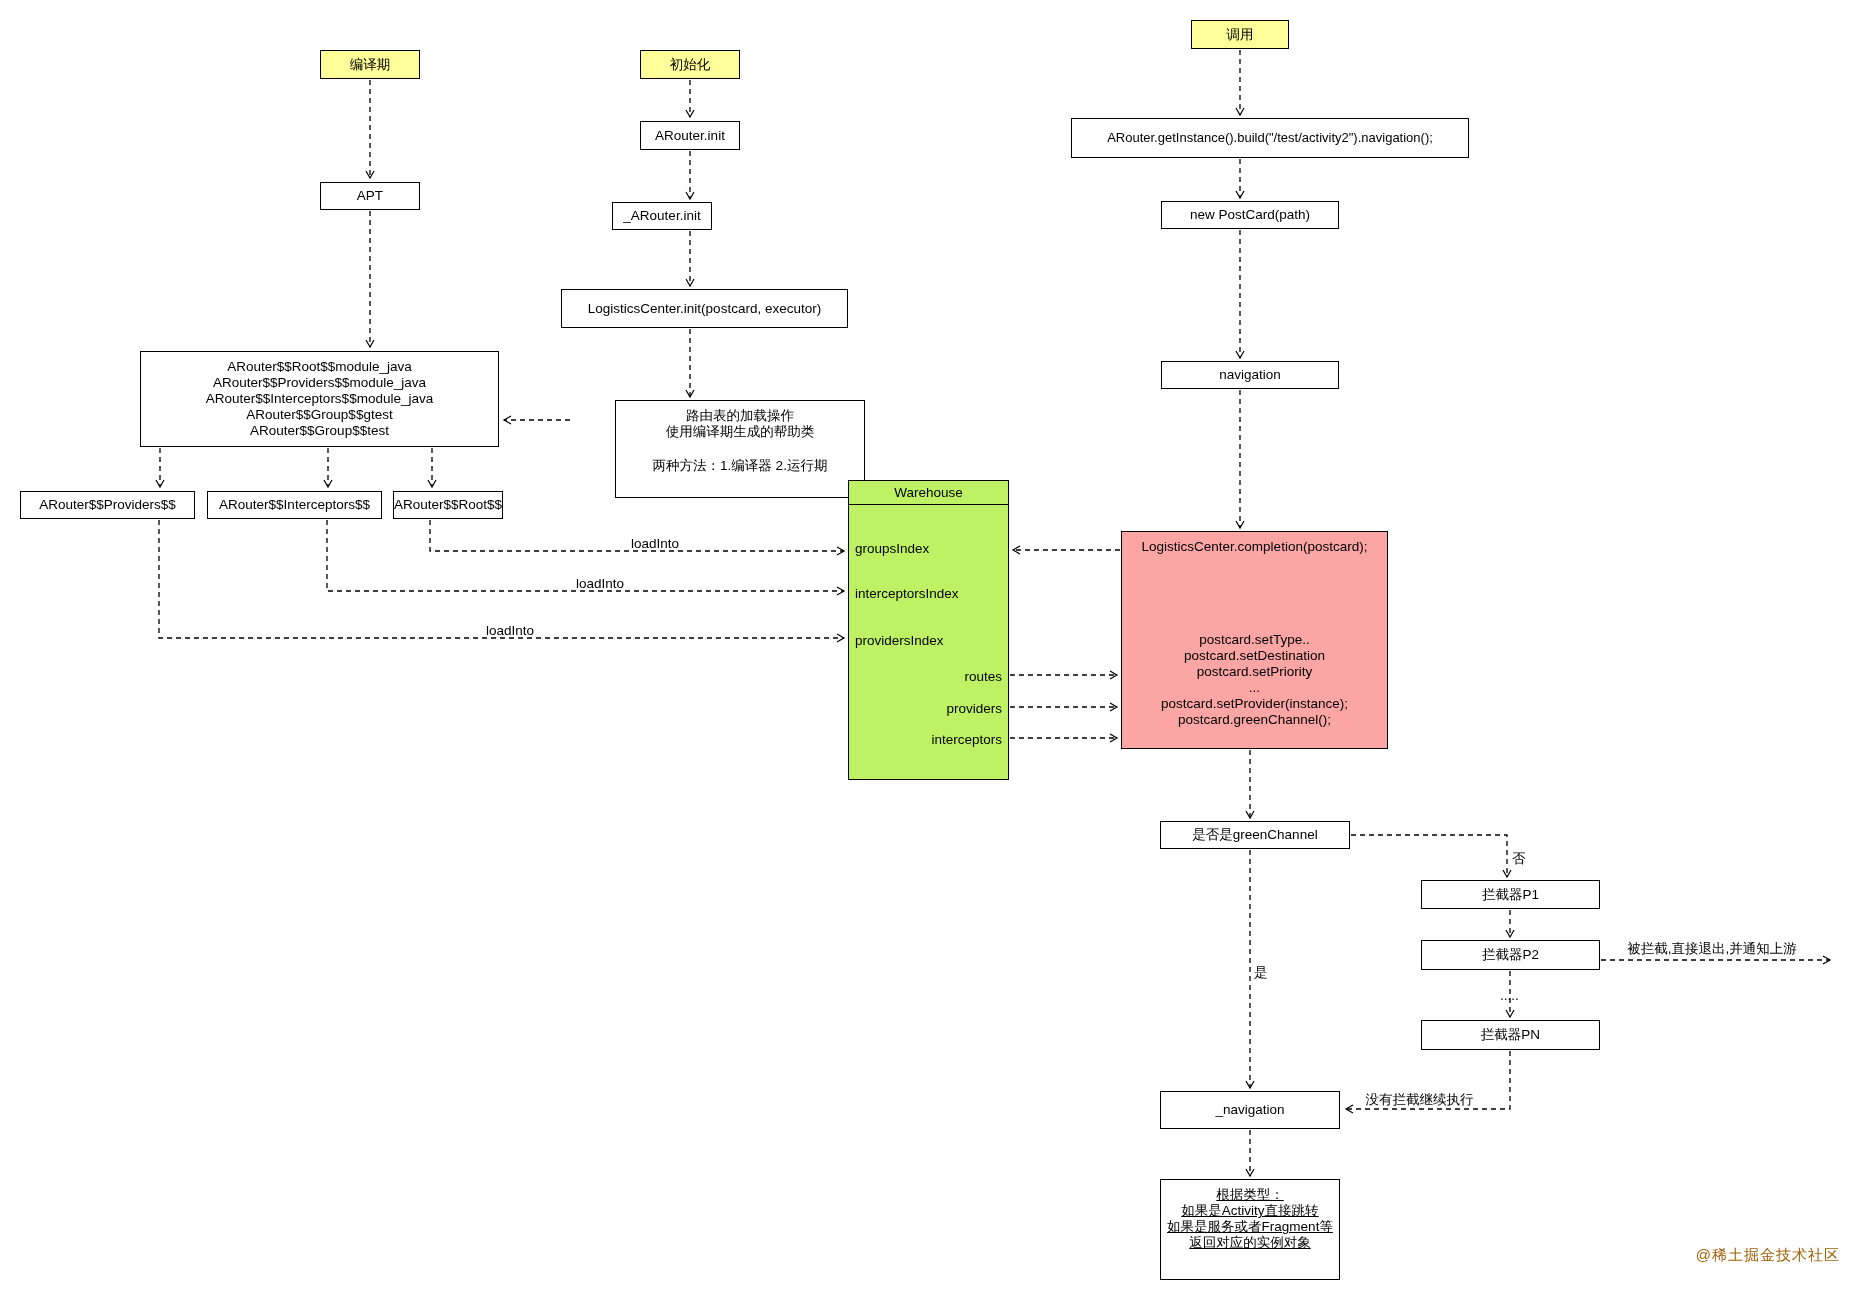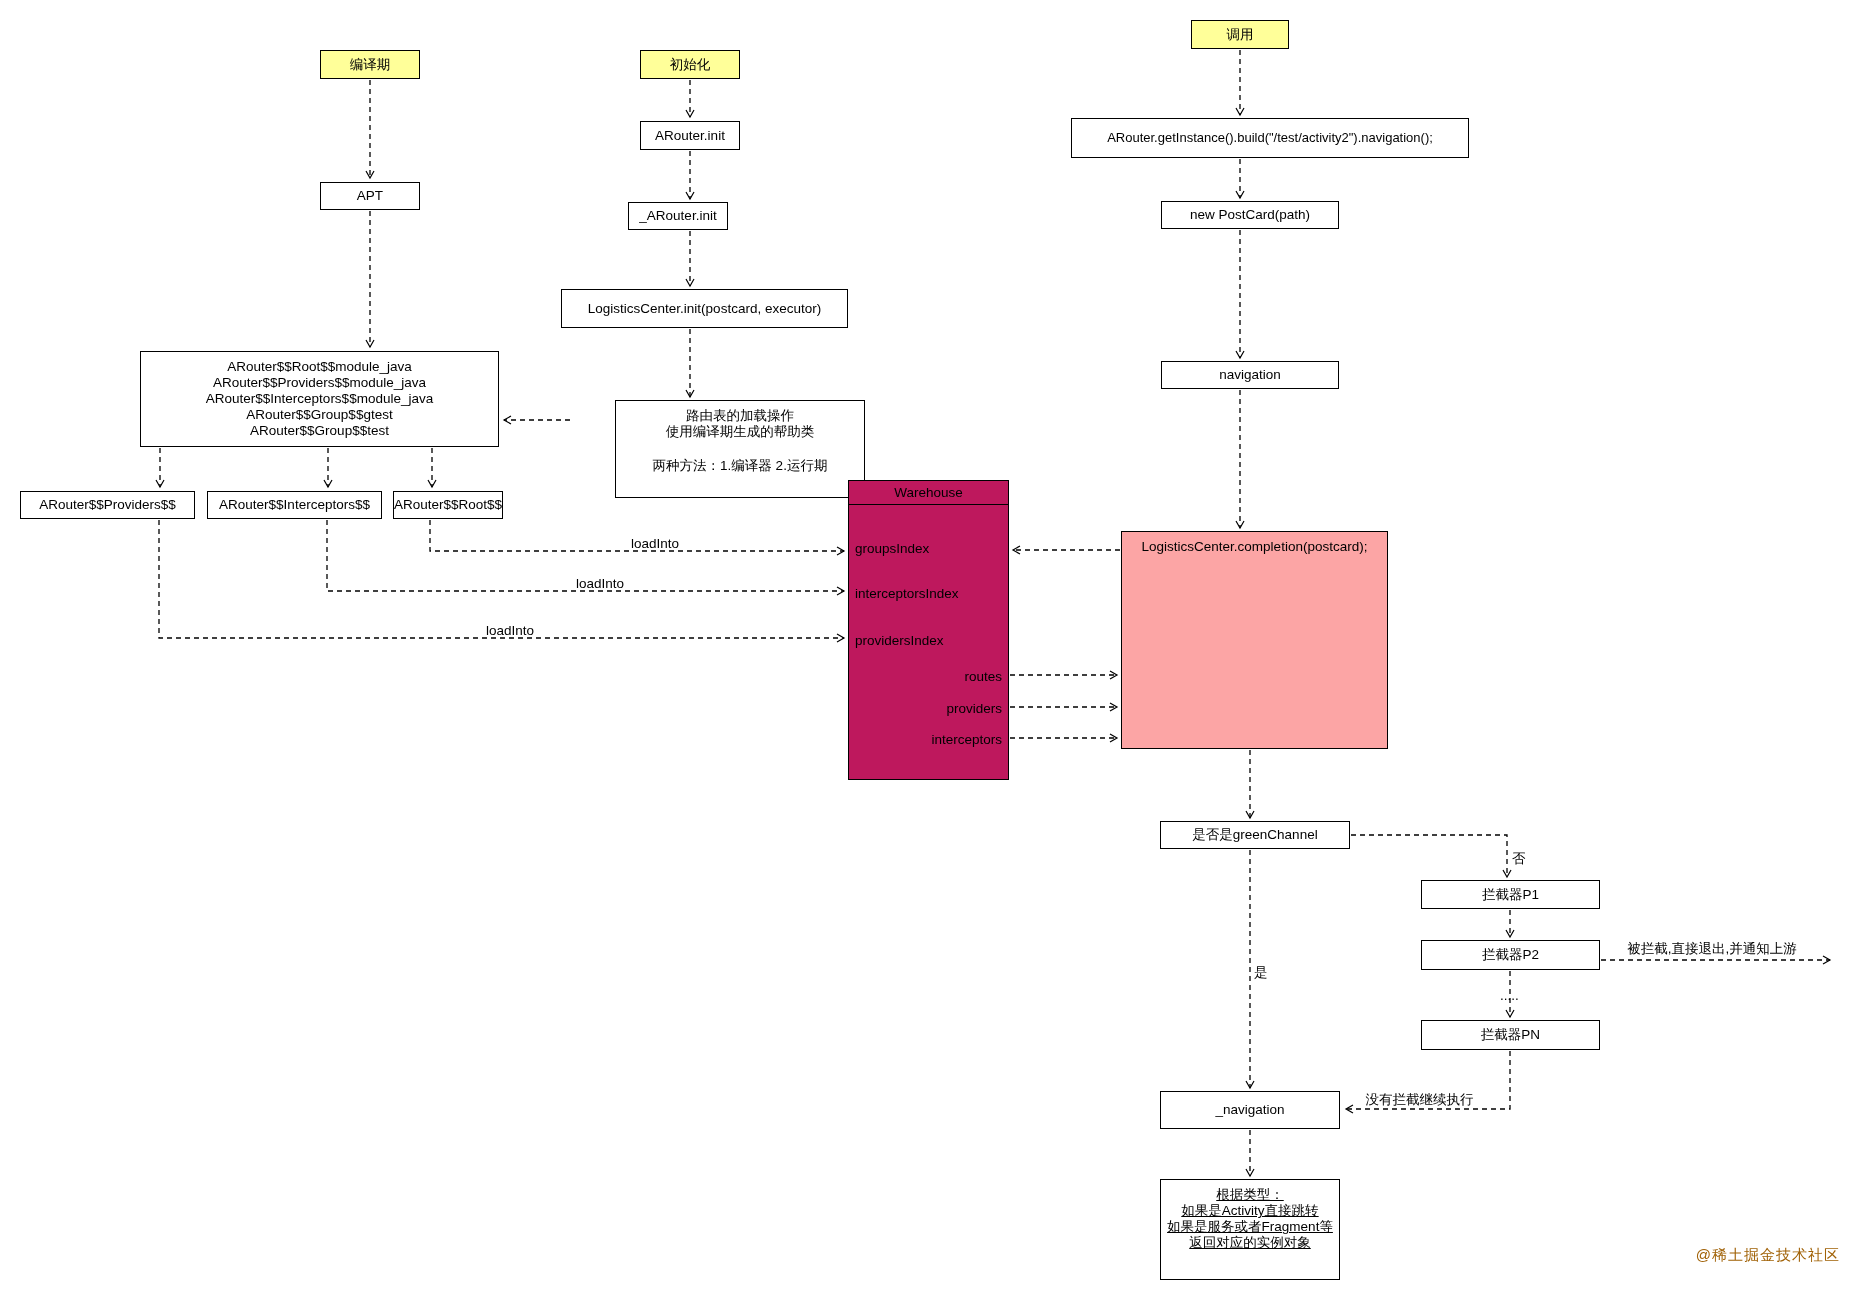--- a/index.html
+++ b/index.html
@@ -12,21 +12,21 @@
   .box{
     position:absolute;border:1.5px solid #000;background:#fff;
     display:flex;align-items:center;justify-content:center;
     font-size:13.5px;line-height:16px;text-align:center;box-sizing:border-box;
     white-space:nowrap;
   }
   .box.yellow{background:#ffff99;}
   .box.multi{display:block;padding-top:7px;white-space:normal;}
   .box.multi .ln{height:16px;line-height:16px;}
   .warehouse{
-    position:absolute;border:1.5px solid #000;background:#be185d;box-sizing:border-box;
+    position:absolute;border:1.5px solid #000;background:#bef264;box-sizing:border-box;
     font-size:13.5px;
   }
   .warehouse .wh-title{
     height:23px;line-height:23px;text-align:center;border-bottom:1.5px solid #000;
   }
   .warehouse .fld{position:absolute;line-height:15px;}
   .completion{
     position:absolute;border:1.5px solid #000;background:#fca5a5;box-sizing:border-box;
     font-size:13.5px;text-align:center;
   }
@@ -105,21 +105,21 @@
   <div class="box" style="left:393px;top:491px;width:110px;height:28px;">
     <span>ARouter$$Root$$</span>
   </div>
 
   <div class="box yellow" style="left:640px;top:50px;width:100px;height:29px;">
     <span>初始化</span>
   </div>
   <div class="box" style="left:640px;top:121px;width:100px;height:29px;">
     <span>ARouter.init</span>
   </div>
-  <div class="box" style="left:628px;top:202px;width:100px;height:28px;">
+  <div class="box" style="left:612px;top:202px;width:100px;height:28px;">
     <span>_ARouter.init</span>
   </div>
   <div class="box" style="left:561px;top:289px;width:287px;height:39px;">
     <span>LogisticsCenter.init(postcard, executor)</span>
   </div>
   <div class="box multi" style="left:570px;top:400px;width:250px;height:98px;margin-left:45px;">
     <div class="ln">路由表的加载操作</div>
     <div class="ln">使用编译期生成的帮助类</div>
     <div class="ln" style="margin-top:18px;">两种方法：1.编译器 2.运行期</div>
   </div>
@@ -141,20 +141,28 @@
     <span>ARouter.getInstance().build("/test/activity2").navigation();</span>
   </div>
   <div class="box" style="left:1161px;top:201px;width:178px;height:28px;">
     <span>new PostCard(path)</span>
   </div>
   <div class="box" style="left:1161px;top:361px;width:178px;height:28px;">
     <span>navigation</span>
   </div>
   <div class="completion" style="left:1121px;top:531px;width:267px;height:218px;">
     <div class="cmp-title">LogisticsCenter.completion(postcard);</div>
+    <div class="cmp-body">
+      <div class="ln">postcard.setType..</div>
+      <div class="ln">postcard.setDestination</div>
+      <div class="ln">postcard.setPriority</div>
+      <div class="ln">...</div>
+      <div class="ln">postcard.setProvider(instance);</div>
+      <div class="ln">postcard.greenChannel();</div>
+    </div>
   </div>
   <div class="box" style="left:1160px;top:821px;width:190px;height:28px;">
     <span>是否是greenChannel</span>
   </div>
   <div class="box" style="left:1421px;top:880px;width:179px;height:29px;">
     <span>拦截器P1</span>
   </div>
   <div class="box" style="left:1421px;top:940px;width:179px;height:30px;">
     <span>拦截器P2</span>
   </div>

